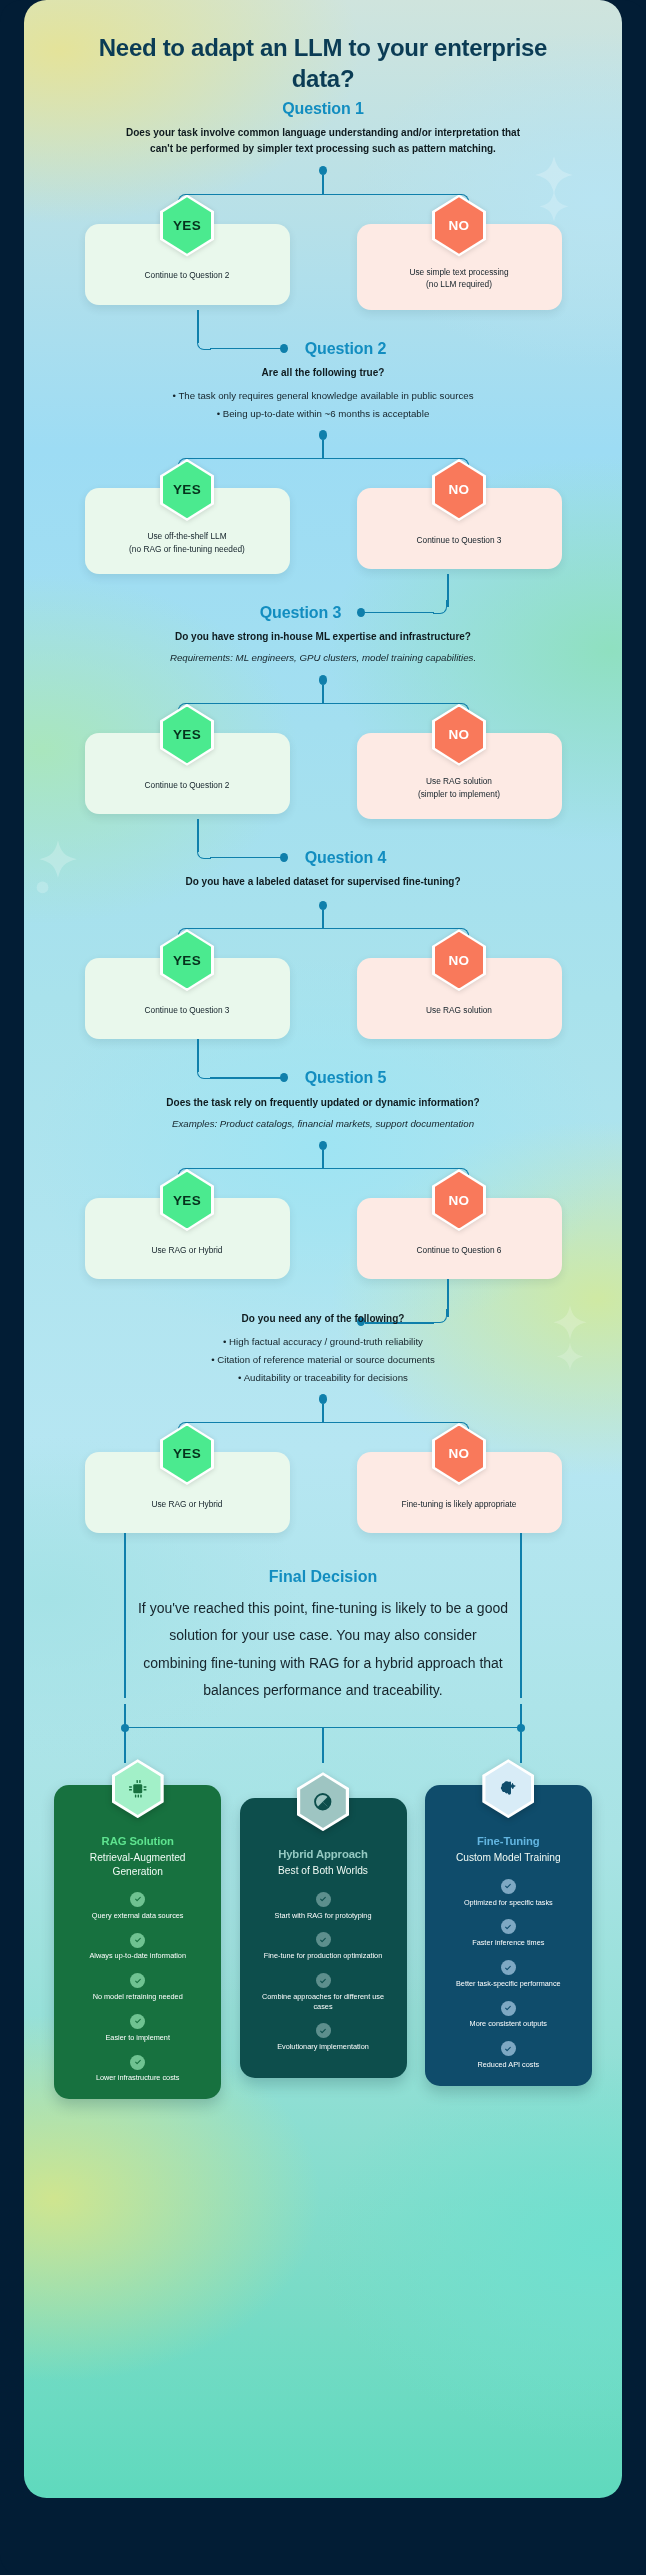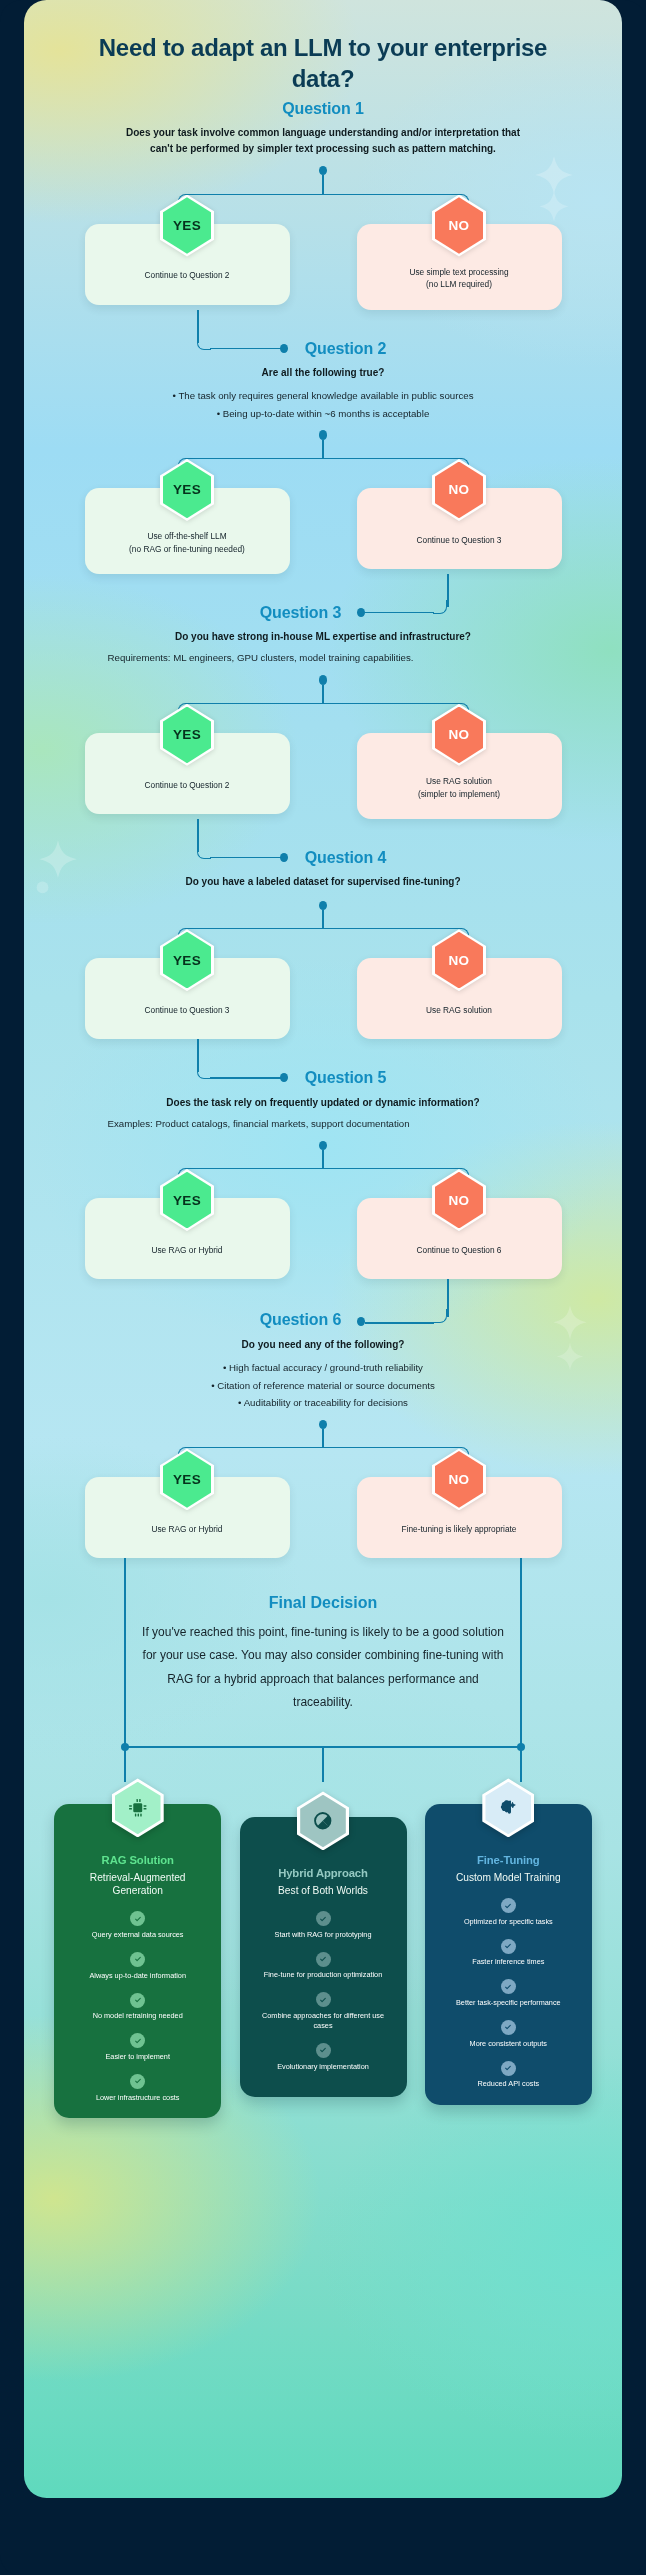--- a/index.html
+++ b/index.html
@@ -89,27 +89,28 @@
   .qtext {
     text-align: center;
     color: #0f1b1f;
     font-size: 10px;
     font-weight: 700;
     line-height: 1.55;
     max-width: 409px;
     margin: 0 auto;
   }
   .qsub {
-    text-align: left;
+    text-align: center;
     color: #15232a;
     font-size: 9.7px;
     font-weight: 400;
     line-height: 1.7;
     max-width: 431px;
     margin: 5.4px auto 0;
+    font-style: italic;
   }
   .qbullets {
     list-style: none;
     text-align: center;
     color: #15232a;
     font-size: 9.7px;
     line-height: 1.85;
     margin: 6.5px auto 0;
     max-width: 463px;
   }
@@ -209,24 +210,24 @@
   .final h2 {
     text-align: center;
     color: #128dc0;
     font-size: 16px;
     font-weight: 700;
     margin-bottom: 8.6px;
   }
   .final p {
     text-align: center;
     color: #16242b;
-    font-size: 12px;
+    font-size: 14px;
     line-height: 1.95;
     max-width: 371px;
-    margin: 9px auto;
+    margin: 0 auto;
   }
 
   
   .outcomes {
     display: flex;
     justify-content: center;
     gap: 18.3px;
     padding: 0 25px 28px;
     margin-top: 68px;
     align-items: flex-start;
@@ -480,21 +481,20 @@
     </div>
 
     <div class="elbow" style="height:65px">
       <span class="v" style="left:423px;top:0;height:38px"></span>
       <span class="corner" style="left:409px;top:30px;width:14px;height:14px;border-top:none;border-left:none;border-radius:0 0 7px 0;"></span>
       <span class="h" style="left:341px;top:43px;width:69px"></span>
       <span style="position:absolute;left:333px;top:38px;width:8px;height:9.2px;border-radius:50%;background:#0f7fab"></span>
     </div>
 
     <div class="qsection" style="margin-top:-33px">
-      <div class="qhead offset-left">Question 6</div>
       <div class="qtext">Do you need any of the following?</div>
       <ul class="qbullets">
         <li>• High factual accuracy / ground-truth reliability</li>
         <li>• Citation of reference material or source documents</li>
         <li>• Auditability or traceability for decisions</li>
       </ul>
       <div style="height:7.5px"></div>
       <div class="dot"></div>
       <div class="stem" style="height:18.3px"></div>
       <div class="fork"></div>

